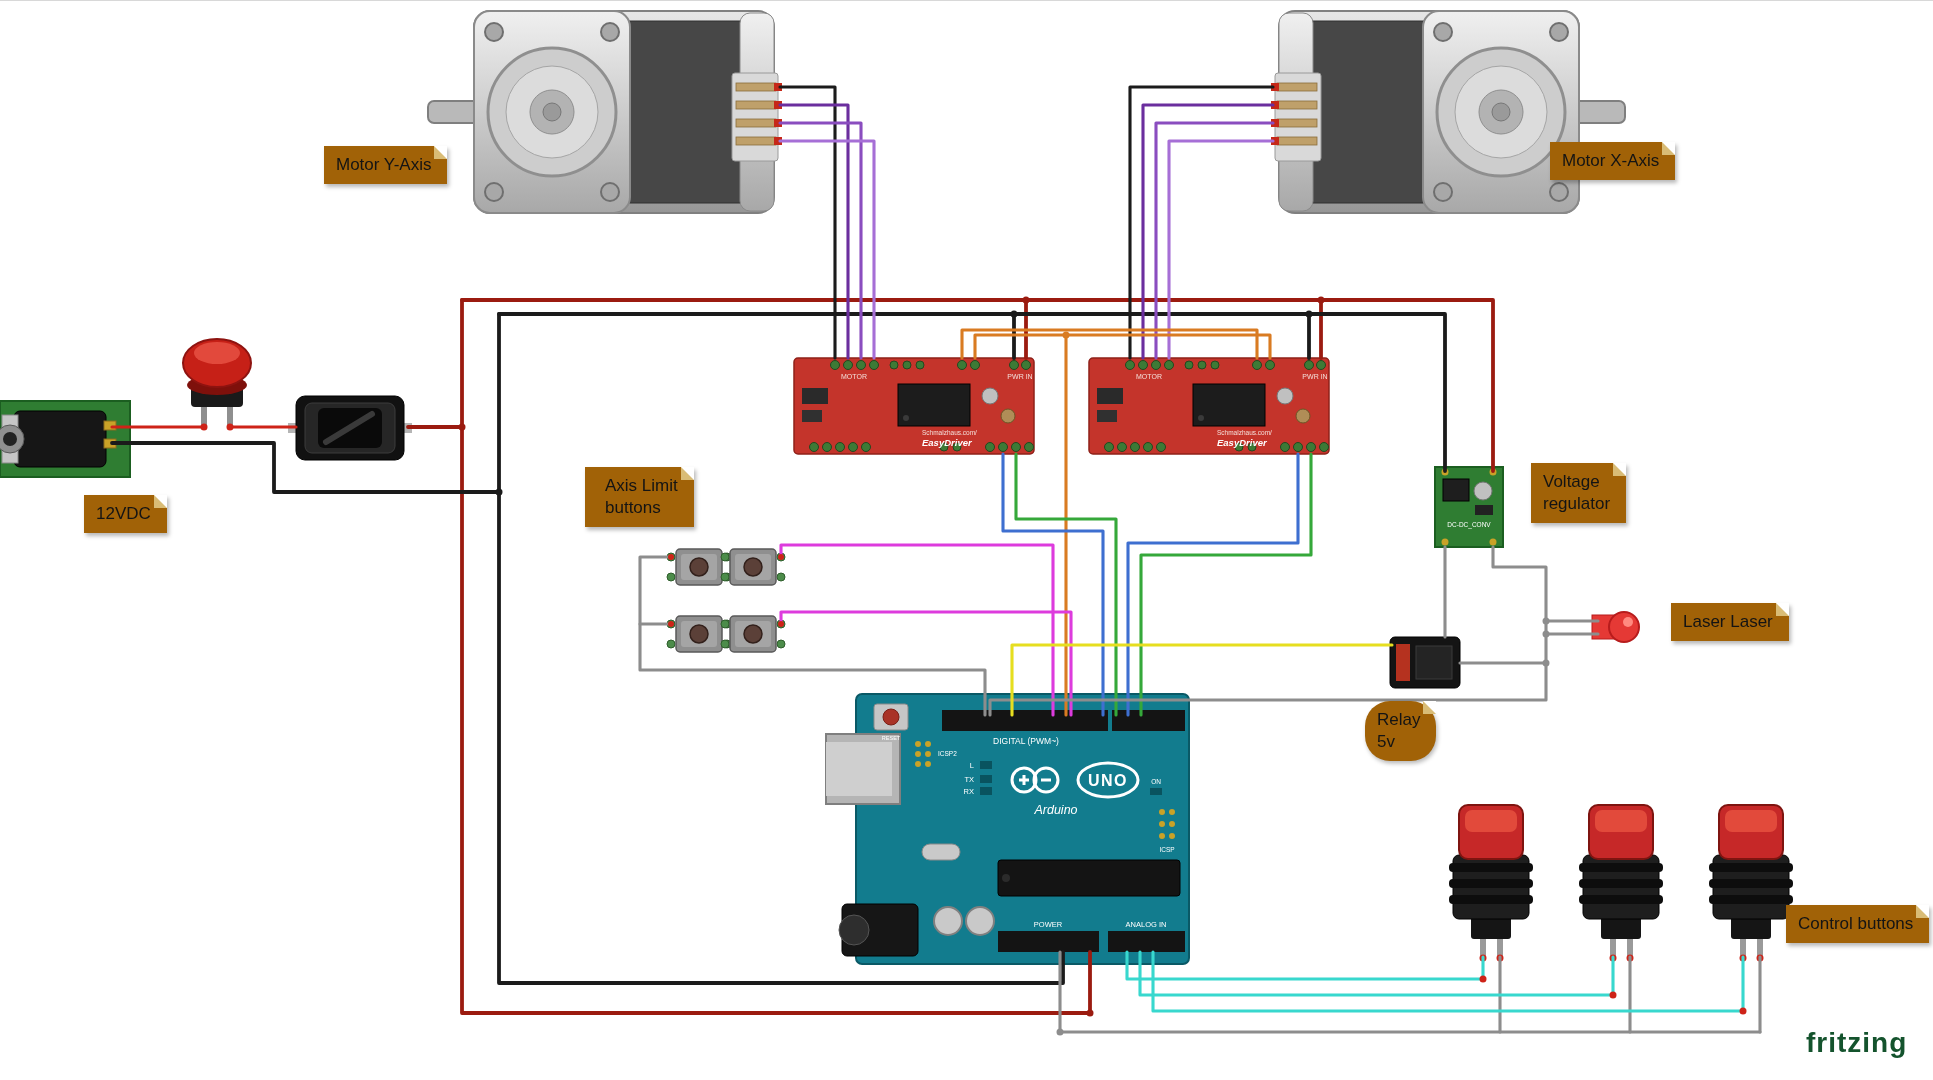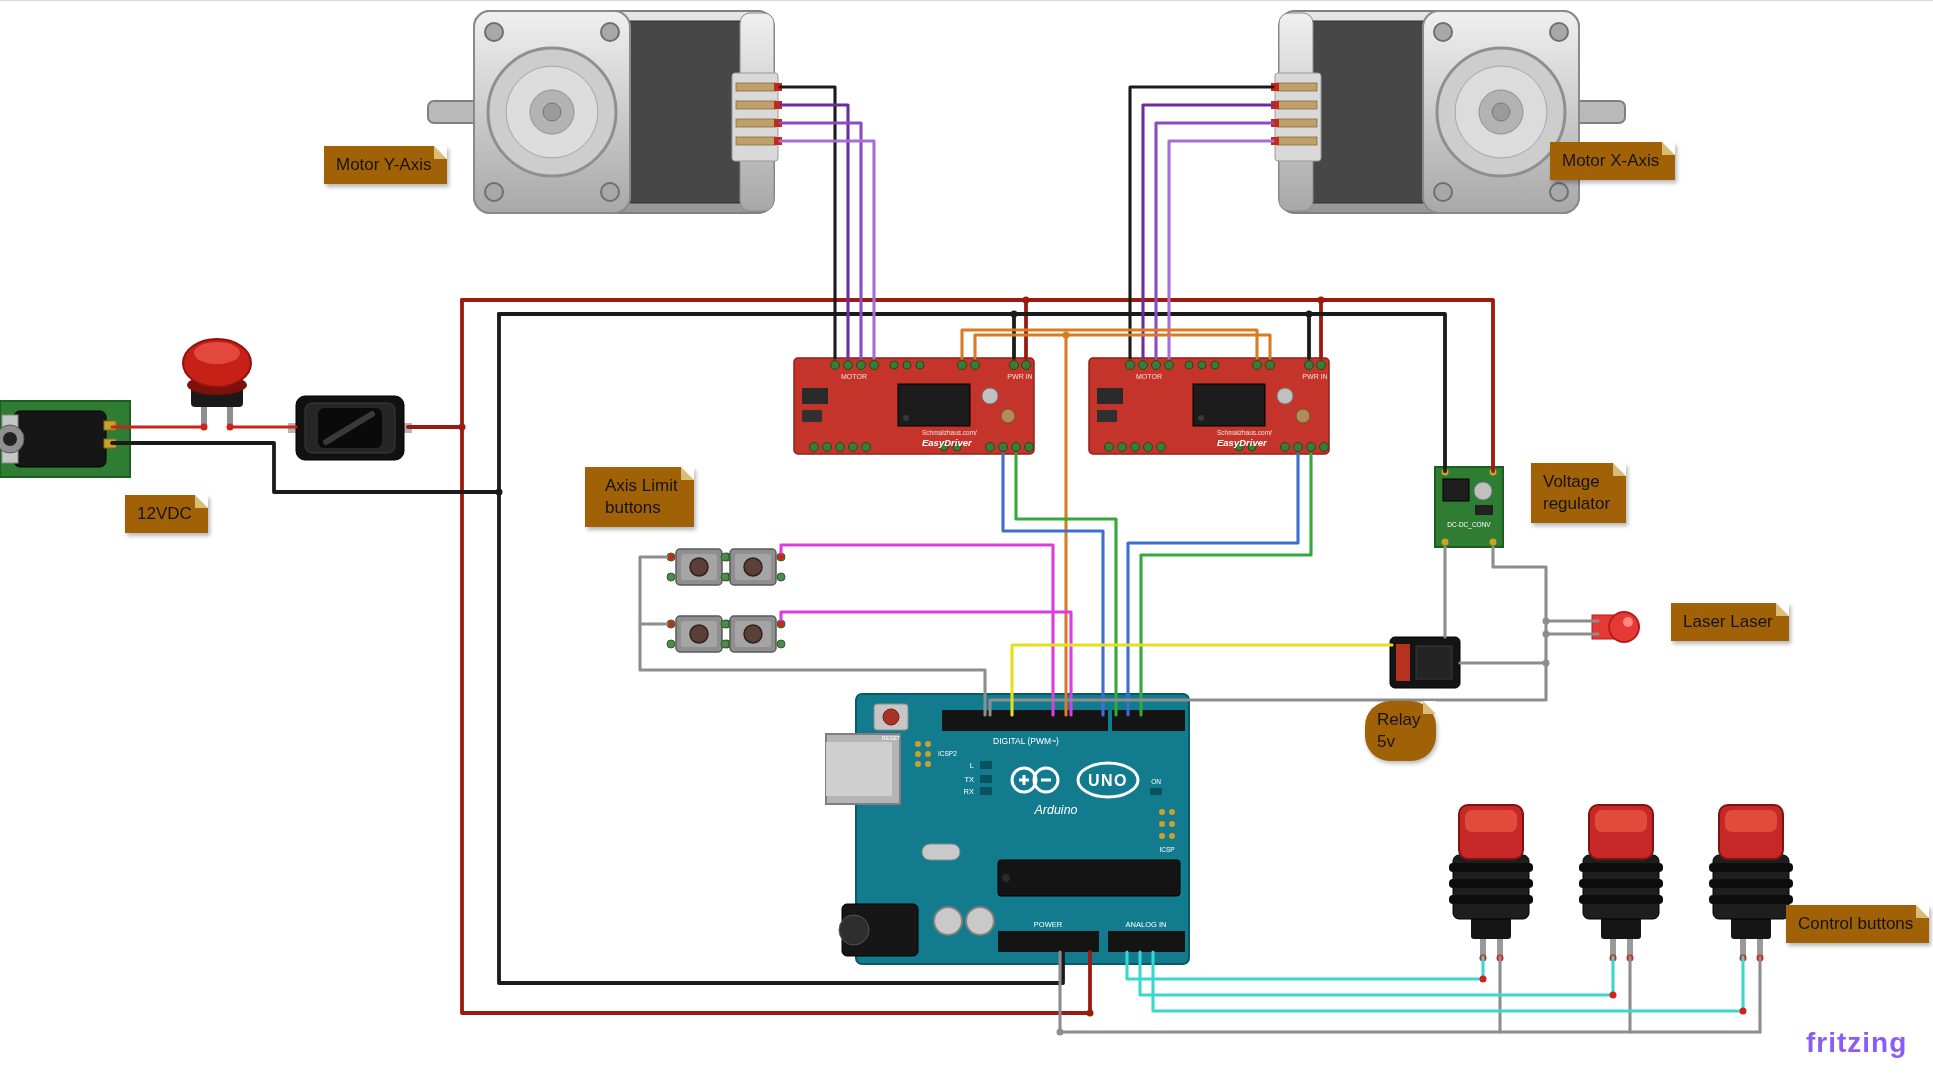--- a/index.html
+++ b/index.html
@@ -23,21 +23,21 @@
   .edb{fill:#ffffff;font-size:9.5px;font-weight:bold;font-style:italic;}
   .regt{fill:#ffffff;font-size:6.5px;}
 
   
   .note{position:absolute;background:#a16207;color:#141414;font-size:17px;line-height:1.3;
         padding:8px 16px 8px 12px;box-shadow:1.5px 2.5px 4px rgba(0,0,0,.28);white-space:nowrap;}
   .note::after{content:"";position:absolute;top:0;right:0;width:0;height:0;
         border-top:13px solid #ffffff;border-left:13px solid #D9BC76;}
   .note .l{display:block;}
   .watermark{position:absolute;left:1806px;top:1026px;font-size:28px;font-weight:bold;
-        color:#8b5cf6;letter-spacing:1px;}
+        color:#14532d;letter-spacing:1px;}
 </style>
 </head>
 <body>
 
 <div class="canvas">
 <svg width="1933" height="1080" viewBox="0 0 1933 1080">
   <defs>
     <linearGradient id="gMot" x1="0" y1="0" x2="0" y2="1">
       <stop offset="0" stop-color="#E6E6E6"></stop>
           <stop offset="0.5" stop-color="#C9C9C9"></stop>
@@ -337,21 +337,21 @@
     </g>
   </g>
 </svg>
 
 <div class="note" style="left:324px;top:145px;">
   <span class="l">Motor Y-Axis</span>
 </div>
 <div class="note" style="left:1550px;top:141px;text-align:center;">
   <span class="l">Motor X-Axis</span>
 </div>
-<div class="note" style="left:84px;top:494px;margin-left:41px;">
+<div class="note" style="left:84px;top:494px;">
   <span class="l">12VDC</span>
 </div>
 <div class="note" style="left:585px;top:466px;padding-left:20px;">
   <span class="l">Axis Limit</span>
   <span class="l">buttons</span>
 </div>
 <div class="note" style="left:1531px;top:462px;">
   <span class="l">Voltage</span>
   <span class="l">regulator</span>
 </div>

